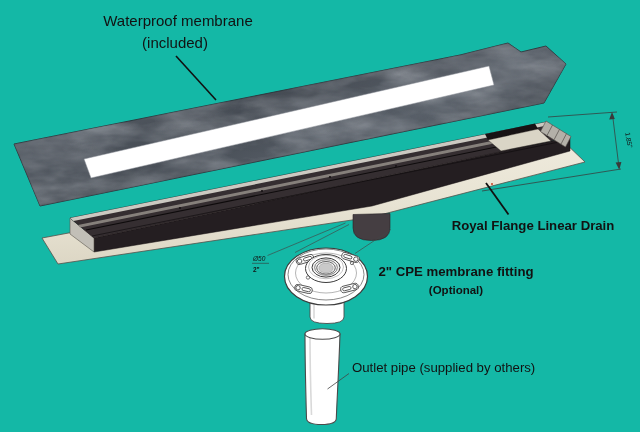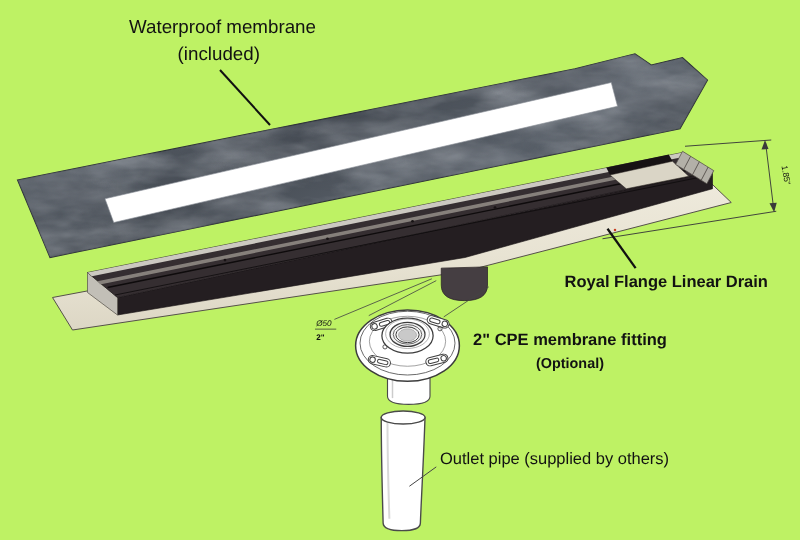--- a/index.html
+++ b/index.html
@@ -1,16 +1,16 @@
 <!DOCTYPE html>
 <html><head>
 <meta charset="utf-8">
 <style>
   html,body{margin:0;padding:0;background:#fff;}
-  .canvas{position:relative;width:640px;height:432px;background:#bef264;overflow:hidden;
+  .canvas{position:relative;width:640px;height:432px;background:#14b8a6;overflow:hidden;
           font-family:"Liberation Sans",sans-serif;}
   svg{position:absolute;left:0;top:0;display:block;}
   svg text{font-family:"Liberation Sans",sans-serif;fill:#121212;}
 </style>
 </head>
 <body>
 
 <div class="canvas">
 <svg width="640" height="432" viewBox="0 0 640 432">
   <defs>

